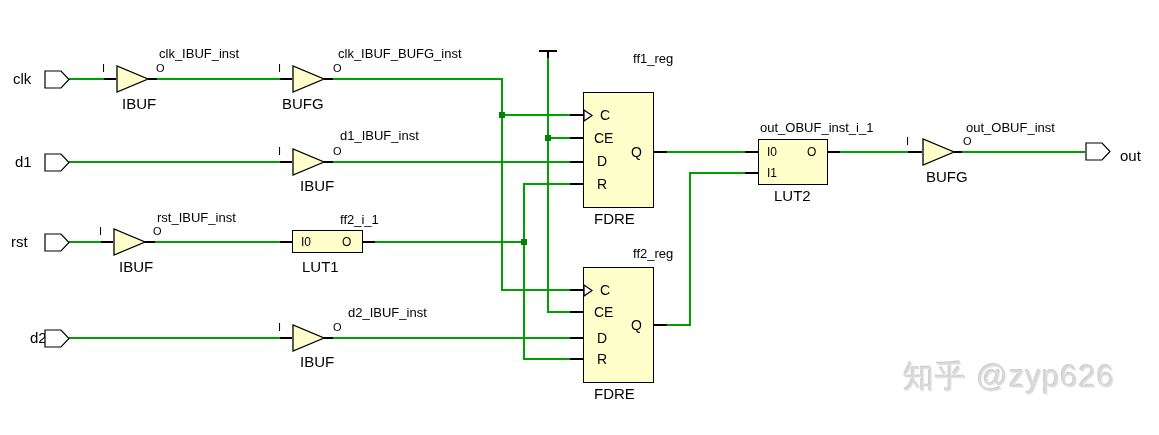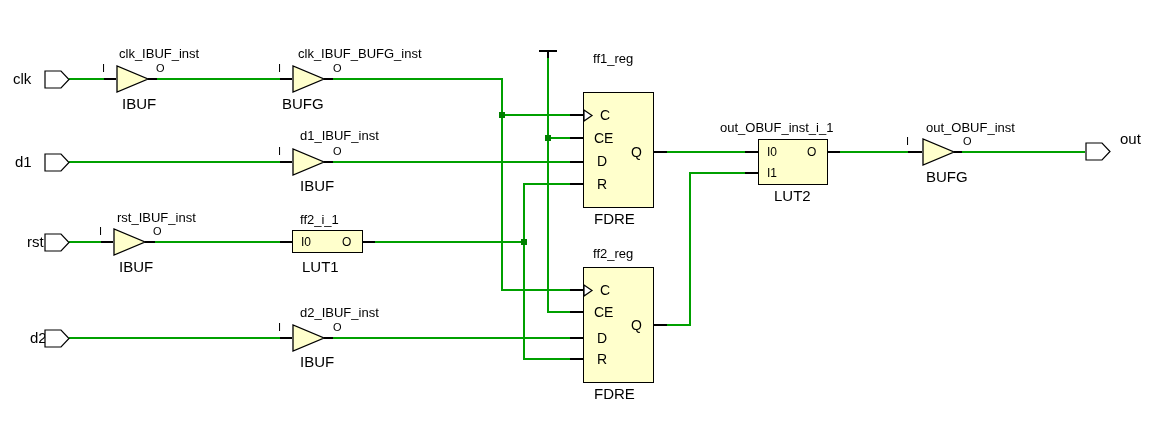--- a/index.html
+++ b/index.html
@@ -2,21 +2,21 @@
 <html><head>
 <meta charset="utf-8">
 <style>
   html,body{margin:0;padding:0;background:#ffffff;}
   #canvas{
     position:relative;width:1159px;height:435px;background:#ffffff;overflow:hidden;
     font-family:"Liberation Sans", sans-serif;color:#000;
   }
   .lbl{position:absolute;white-space:nowrap;line-height:1;color:#000;}
   .port-lbl{font-size:15px;}
-  .inst{font-size:13px;}
+  .inst{font-size:13px;margin-left:40px;}
   .type{font-size:15px;}
   .pin{font-size:11px;}
   .fdre-pin{font-size:14px;}
   .lut-pin{font-size:12px;}
   .wire{position:absolute;background:#00A000;}
   .stub{position:absolute;background:#000000;}
   .dot{position:absolute;width:6px;height:6px;background:#008000;}
   .cellbox{position:absolute;background:#FFFFCC;border:1px solid #000;box-sizing:border-box;}
   svg{position:absolute;overflow:visible;}
   .tri polygon{fill:#FFFFCC;stroke:#000;stroke-width:1.3;}
@@ -100,34 +100,34 @@
   <div class="lbl port-lbl" style="left:13px;top:71px">clk</div>
   <svg class="port" style="left:44px;top:70px" width="26" height="19">
       <polygon points="1,1 17,1 25,9.5 17,18 1,18"></polygon>
     </svg>
 
   <div class="lbl port-lbl" style="left:15px;top:154px">d1</div>
   <svg class="port" style="left:44px;top:153px" width="26" height="19">
       <polygon points="1,1 17,1 25,9.5 17,18 1,18"></polygon>
     </svg>
 
-  <div class="lbl port-lbl" style="left:27px;top:234px">rst</div>
+  <div class="lbl port-lbl" style="left:11px;top:234px">rst</div>
   <svg class="port" style="left:44px;top:233px" width="26" height="19">
       <polygon points="1,1 17,1 25,9.5 17,18 1,18"></polygon>
     </svg>
 
   <div class="lbl port-lbl" style="left:30px;top:330px">d2</div>
   <svg class="port" style="left:44px;top:329px" width="26" height="19">
       <polygon points="1,1 17,1 25,9.5 17,18 1,18"></polygon>
     </svg>
 
   <svg class="port" style="left:1085px;top:142px" width="26" height="19">
       <polygon points="1,1 17,1 25,9.5 17,18 1,18"></polygon>
     </svg>
-  <div class="lbl port-lbl" style="left:1120px;top:131px">out</div>
+  <div class="lbl port-lbl" style="left:1120px;top:148px">out</div>
 
   <div class="lbl inst" style="left:119px;top:47px">clk_IBUF_inst</div>
   <svg class="tri" style="left:116px;top:65px" width="34" height="28">
       <polygon points="1,1 1,27 32,14"></polygon>
     </svg>
   <div class="lbl type" style="left:122px;top:96px">IBUF</div>
   <div class="lbl pin" style="left:102px;top:63px">I</div>
   <div class="lbl pin" style="left:156px;top:63px">O</div>
 
   <div class="lbl inst" style="left:298px;top:47px">clk_IBUF_BUFG_inst</div>
@@ -147,21 +147,21 @@
   <div class="lbl pin" style="left:333px;top:146px">O</div>
 
   <div class="lbl inst" style="left:117px;top:211px">rst_IBUF_inst</div>
   <svg class="tri" style="left:113px;top:228px" width="34" height="28">
       <polygon points="1,1 1,27 32,14"></polygon>
     </svg>
   <div class="lbl type" style="left:119px;top:259px">IBUF</div>
   <div class="lbl pin" style="left:99px;top:226px">I</div>
   <div class="lbl pin" style="left:153px;top:226px">O</div>
 
-  <div class="lbl inst" style="left:300px;top:306px">d2_IBUF_inst</div>
+  <div class="lbl inst" style="left:308px;top:306px">d2_IBUF_inst</div>
   <svg class="tri" style="left:292px;top:324px" width="34" height="28">
       <polygon points="1,1 1,27 32,14"></polygon>
     </svg>
   <div class="lbl type" style="left:300px;top:354px">IBUF</div>
   <div class="lbl pin" style="left:278px;top:322px">I</div>
   <div class="lbl pin" style="left:333px;top:322px">O</div>
 
   <div class="lbl inst" style="left:300px;top:213px">ff2_i_1</div>
   <div class="cellbox" style="left:292px;top:230px;width:71px;height:23px"></div>
   <div class="lbl lut-pin" style="left:301px;top:236px">I0</div>
@@ -200,14 +200,15 @@
   <div class="lbl type" style="left:774px;top:188px">LUT2</div>
 
   <div class="lbl inst" style="left:926px;top:121px">out_OBUF_inst</div>
   <svg class="tri" style="left:922px;top:138px" width="34" height="28">
       <polygon points="1,1 1,27 32,14"></polygon>
     </svg>
   <div class="lbl type" style="left:926px;top:169px">BUFG</div>
   <div class="lbl pin" style="left:906px;top:136px">I</div>
   <div class="lbl pin" style="left:963px;top:136px">O</div>
 
+  <div class="watermark">知乎 @zyp626</div>
 
 </div>
 
 </body></html>

